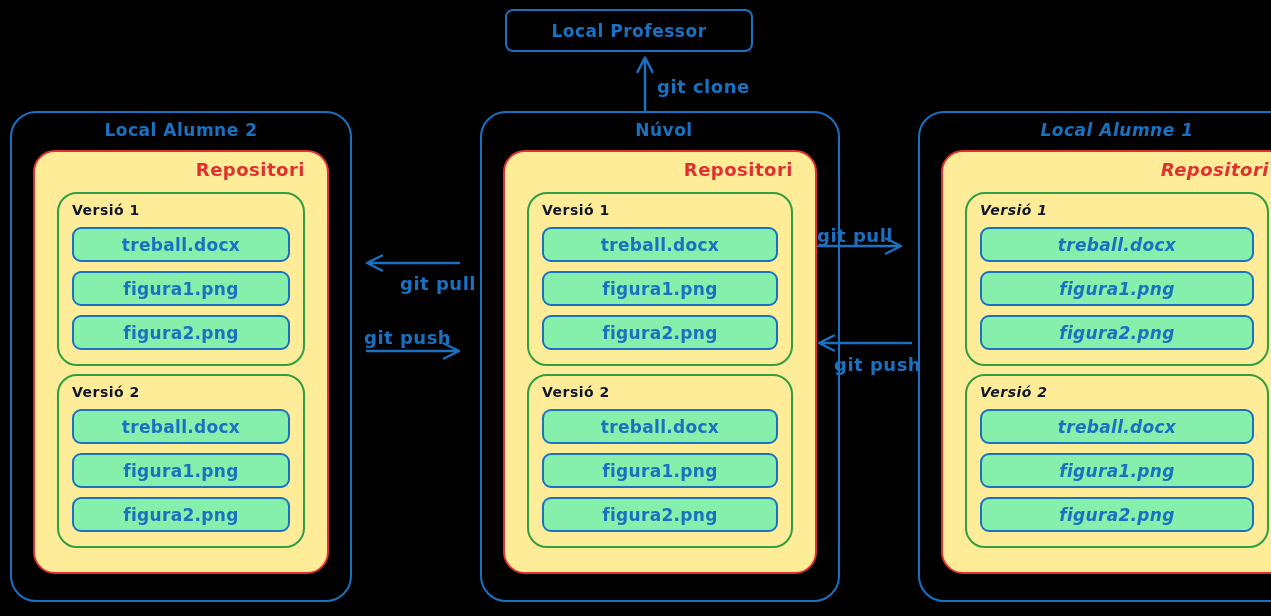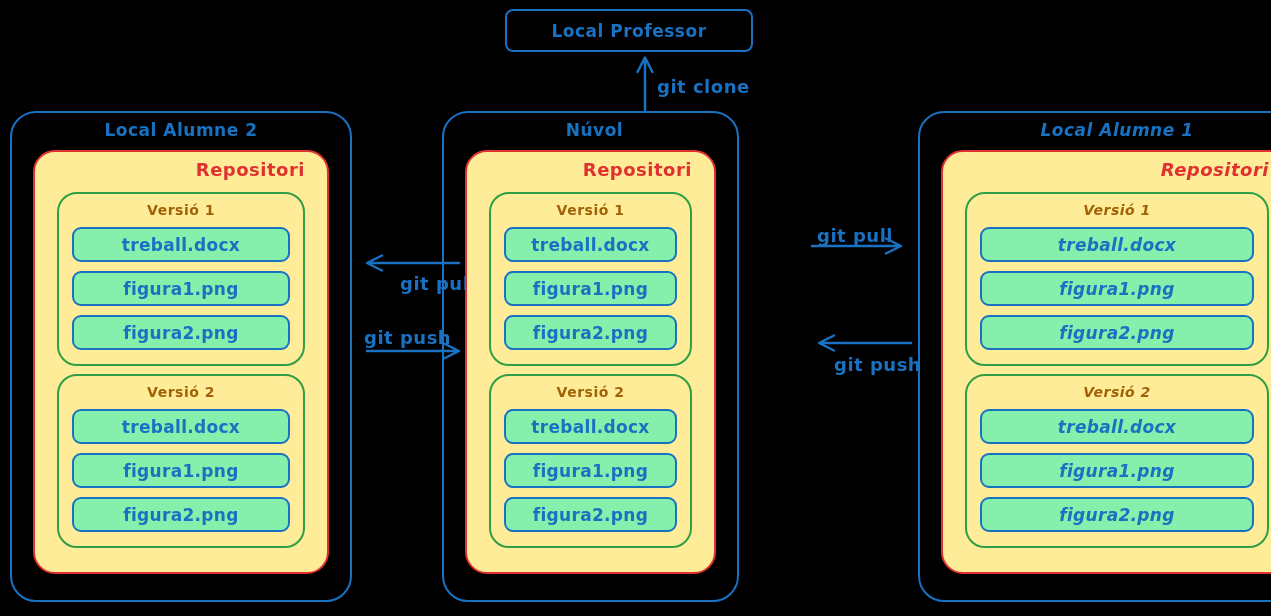--- a/index.html
+++ b/index.html
@@ -19,21 +19,21 @@
     display: flex; align-items: center; justify-content: center;
     color: #1971c2; font-size: 17px; font-weight: 600; letter-spacing: 0.5px;
   }
 
   
   .machine {
     position: absolute; top: 111px; height: 491px;
     border: 2.5px solid #1971c2; border-radius: 26px;
   }
   .machine-alumne2 { left: 10px;  width: 342px; }
-  .machine-nuvol   { left: 442px; width: 297px; padding-left: 8px; }
+  .machine-nuvol   { left: 480px; width: 360px; padding-left: 8px; }
   .machine-alumne1 { left: 918px; width: 398px; font-style: italic; }
   .machine-title {
     text-align: center; margin-top: 7px;
     color: #1971c2; font-size: 17px; font-weight: 600; letter-spacing: 0.5px;
   }
   .repo {
     position: absolute; left: 21px; right: 21px; top: 37px; bottom: 26px;
     background: #ffec99; border: 2.5px solid #e03131; border-radius: 22px;
     padding: 0 22px;
   }
@@ -41,21 +41,21 @@
     text-align: right; margin-top: 7px;
     color: #e03131; font-size: 18px; font-weight: 600; letter-spacing: 0.5px;
   }
   .version {
     border: 2.5px solid #2f9e44; border-radius: 20px;
     padding: 6px 13px 14px 13px;
   }
   .version-1 { margin-top: 12px; }
   .version-2 { margin-top: 8px; }
   .version-title {
-    text-align: center; color: #a16207; font-size: 14px; font-weight: 600;
+    text-align: left; color: #0f172a; font-size: 14px; font-weight: 600;
     margin: 2px 0 0 0; letter-spacing: 0.5px;
   }
   .file {
     margin-top: 9px; height: 35px;
     background: #86efac; border: 2px solid #1971c2; border-radius: 9px;
     display: flex; align-items: center; justify-content: center;
     color: #1971c2; font-size: 17px; font-weight: 600; letter-spacing: 0.3px;
   }
 
   

